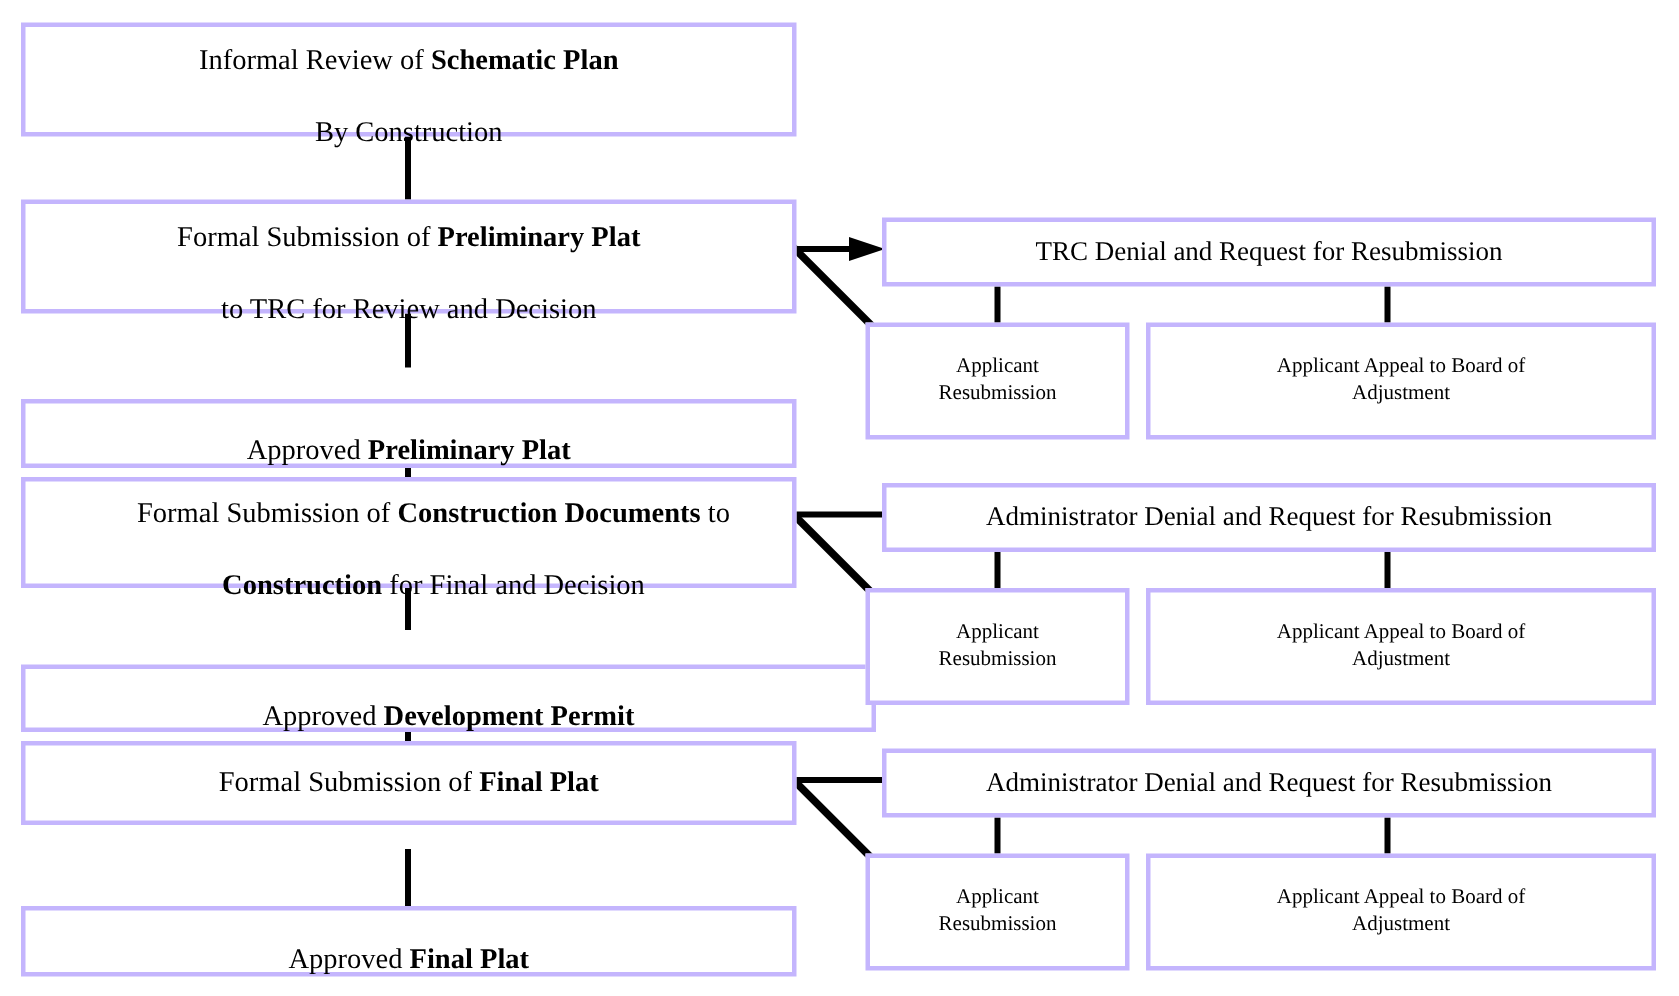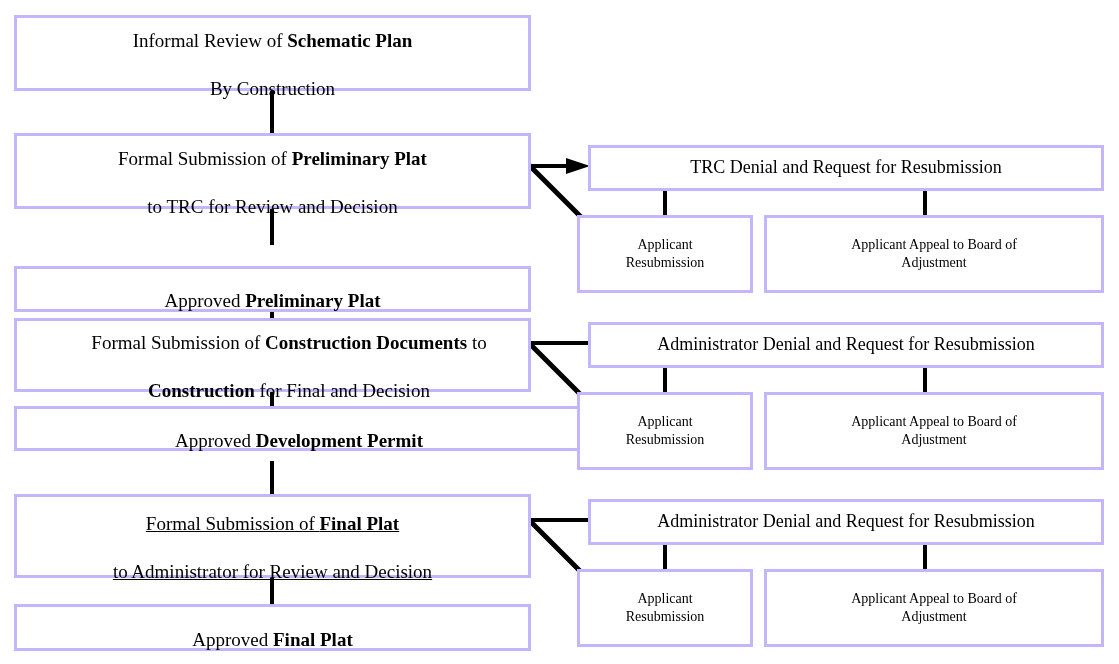--- a/index.html
+++ b/index.html
@@ -118,30 +118,29 @@
     </span>
   </div>
 
   <div class="node big" style="left:14px; top:318px; width:517px; height:74px;padding-left:33px;">
     <span class="txt">
       <span>Formal Submission of </span><b>Construction Documents</b><span> to</span><br>
       <b>Construction</b><span> for Final and Decision</span>
     </span>
   </div>
 
-  <div class="node big" style="left:14px; top:406px; width:570px; height:45px;">
+  <div class="node big" style="left:14px; top:443px; width:570px; height:45px;">
     <span class="txt">
       <span>Approved </span><b>Development Permit</b>
     </span>
   </div>
 
-  <div class="node big" style="left:14px; top:494px; width:517px; height:84px;text-decoration:underline;">
+  <div class="node big" style="left:14px; top:494px; width:517px; height:56px;">
     <span class="txt">
       <span>Formal Submission of </span><b>Final Plat</b><br>
-      <span>to Administrator for Review and Decision</span>
     </span>
   </div>
 
   <div class="node big" style="left:14px; top:604px; width:517px; height:47px;">
     <span class="txt">
       <span>Approved </span><b>Final Plat</b>
     </span>
   </div>
 
   <div class="node med" style="left:588px; top:145px; width:516px; height:46px;">

